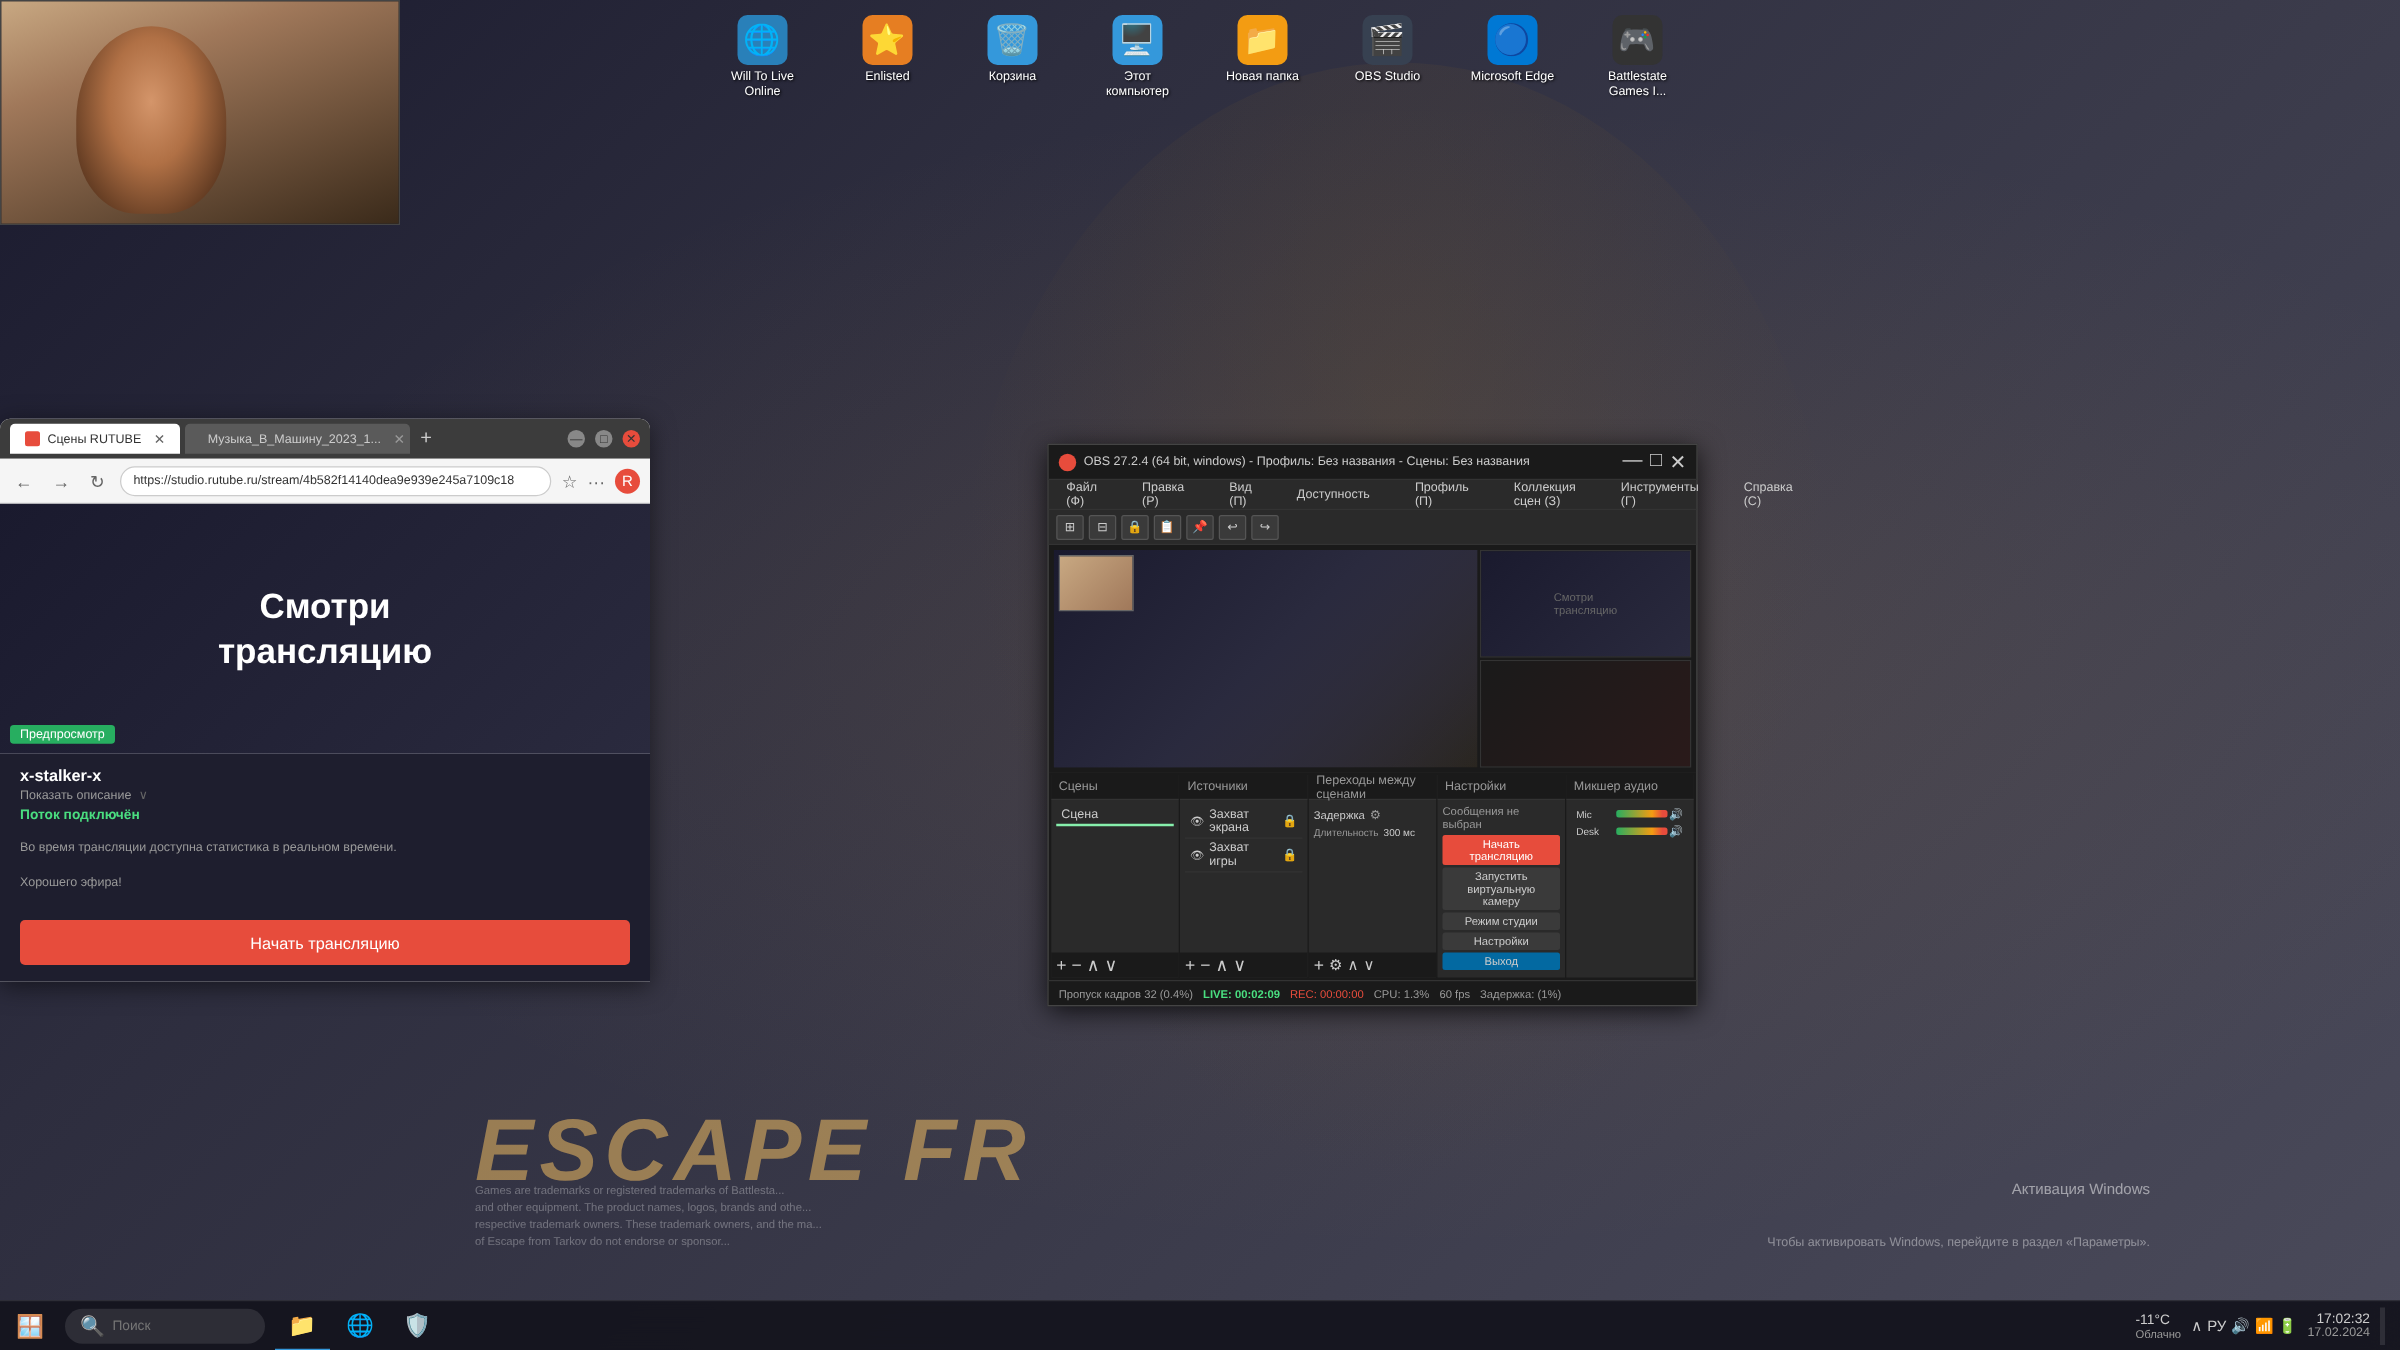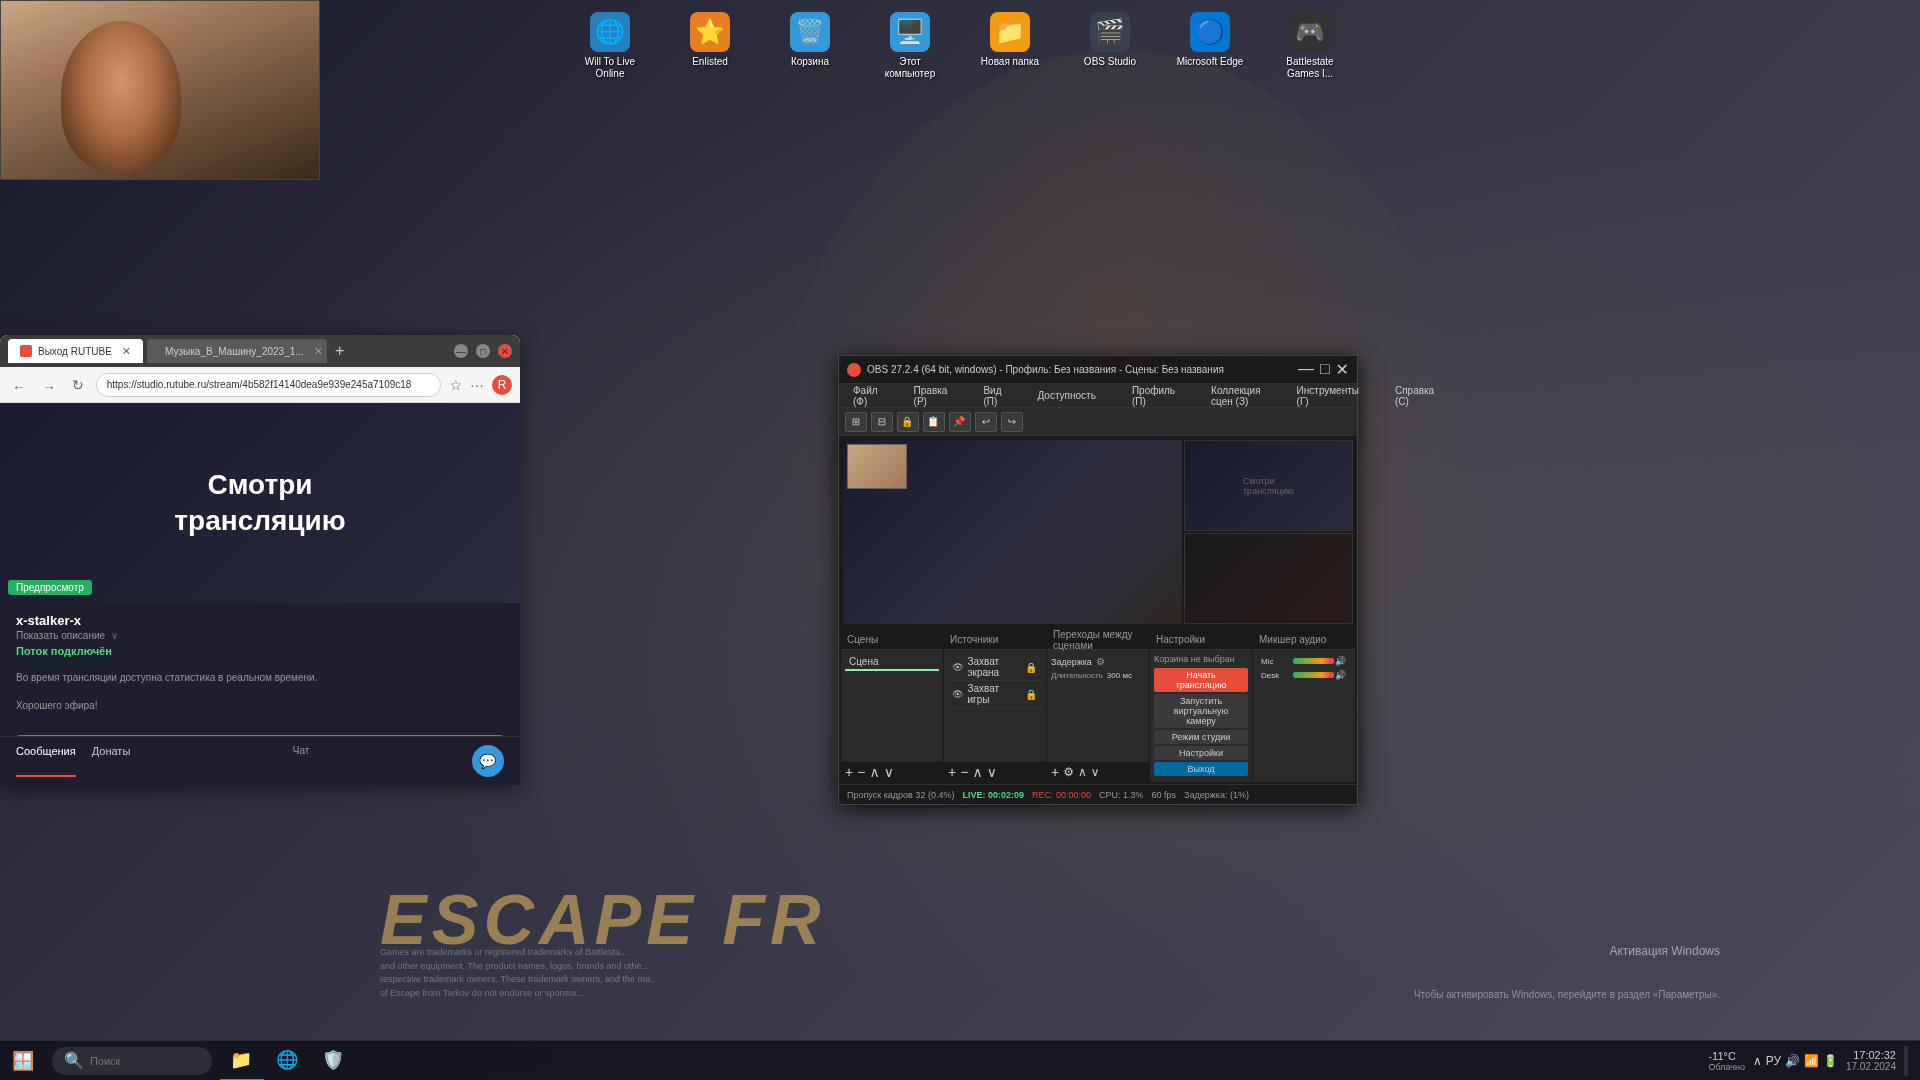--- a/index.html
+++ b/index.html
@@ -781,21 +781,21 @@
 
   <div class="webcam-overlay">
     <div class="webcam-person"></div>
   </div>
 
   <div class="browser-window">
 
     <div class="browser-titlebar">
       <div class="browser-tab">
         <div class="tab-favicon" style="background:#e74c3c;"></div>
-        <span style="font-size:10px;">Выход RUTUBE</span>
+        <span style="font-size:10px;">Сцены RUTUBE</span>
         <span style="color:#666;margin-left:4px;">✕</span>
       </div>
       <div class="browser-tab-inactive">
         <div class="tab-favicon" style="background:#9b59b6;width:10px;height:10px;border-radius:2px;"></div>
         <span style="font-size:10px;">Музыка_В_Машину_2023_1...</span>
         <span style="color:#999;margin-left:4px;">✕</span>
       </div>
       <span style="color:#ccc;font-size:16px;margin-left:4px;cursor:pointer;">+</span>
       <div class="browser-window-controls">
         <span style="background:#888;">—</span>
@@ -828,26 +828,20 @@
       <div style="display:flex;align-items:center;gap:6px;">
         <span style="color:#999;font-size:10px;">Показать описание</span>
         <span style="color:#666;font-size:10px;">∨</span>
       </div>
       <div class="stream-status">Поток подключён</div>
       <div class="stream-info-text">Во время трансляции доступна статистика в реальном времени.</div>
       <div class="stream-info-text">Хорошего эфира!</div>
       <button class="start-stream-btn">Начать трансляцию</button>
     </div>
 
-    <div class="browser-bottom-tabs">
-      <span class="browser-bottom-tab active">Сообщения</span>
-      <span class="browser-bottom-tab">Донаты</span>
-      <span style="color:#999;font-size:10px;margin-left:auto;">Чат</span>
-      <div class="browser-chat-icon">💬</div>
-    </div>
   </div>
 
   <div class="obs-window">
 
     <div class="obs-titlebar">
       <div class="obs-title-icon"></div>
       <span style="font-size:10px;">OBS 27.2.4 (64 bit, windows) - Профиль: Без названия - Сцены: Без названия</span>
       <div class="obs-window-controls">
         <span>—</span>
         <span>□</span>
@@ -960,21 +954,21 @@
             <span style="color:#ccc;font-size:12px;">∧</span>
             <span style="color:#ccc;font-size:12px;">∨</span>
           </div>
         </div>
 
         <div class="obs-panel">
           <div class="obs-panel-header">
             <span>Настройки</span>
           </div>
           <div class="obs-panel-content">
-            <div style="font-size:9px;color:#999;margin-bottom:4px;">Корзина не выбран</div>
+            <div style="font-size:9px;color:#999;margin-bottom:4px;">Сообщения не выбран</div>
             <div style="background:#e74c3c;padding:2px 6px;border-radius:2px;color:white;font-size:9px;margin:2px 0;cursor:pointer;text-align:center;">Начать трансляцию</div>
             <div style="background:#3a3a3a;padding:2px 6px;border-radius:2px;color:#ccc;font-size:9px;margin:2px 0;cursor:pointer;text-align:center;">Запустить виртуальную камеру</div>
             <div style="background:#3a3a3a;padding:2px 6px;border-radius:2px;color:#ccc;font-size:9px;margin:2px 0;cursor:pointer;text-align:center;">Режим студии</div>
             <div style="background:#3a3a3a;padding:2px 6px;border-radius:2px;color:#ccc;font-size:9px;margin:2px 0;cursor:pointer;text-align:center;">Настройки</div>
             <div style="background:#0369a1;padding:2px 6px;border-radius:2px;color:#ccc;font-size:9px;margin:2px 0;cursor:pointer;text-align:center;">Выход</div>
           </div>
         </div>
 
         <div class="obs-panel obs-mixer">
           <div class="obs-panel-header">

